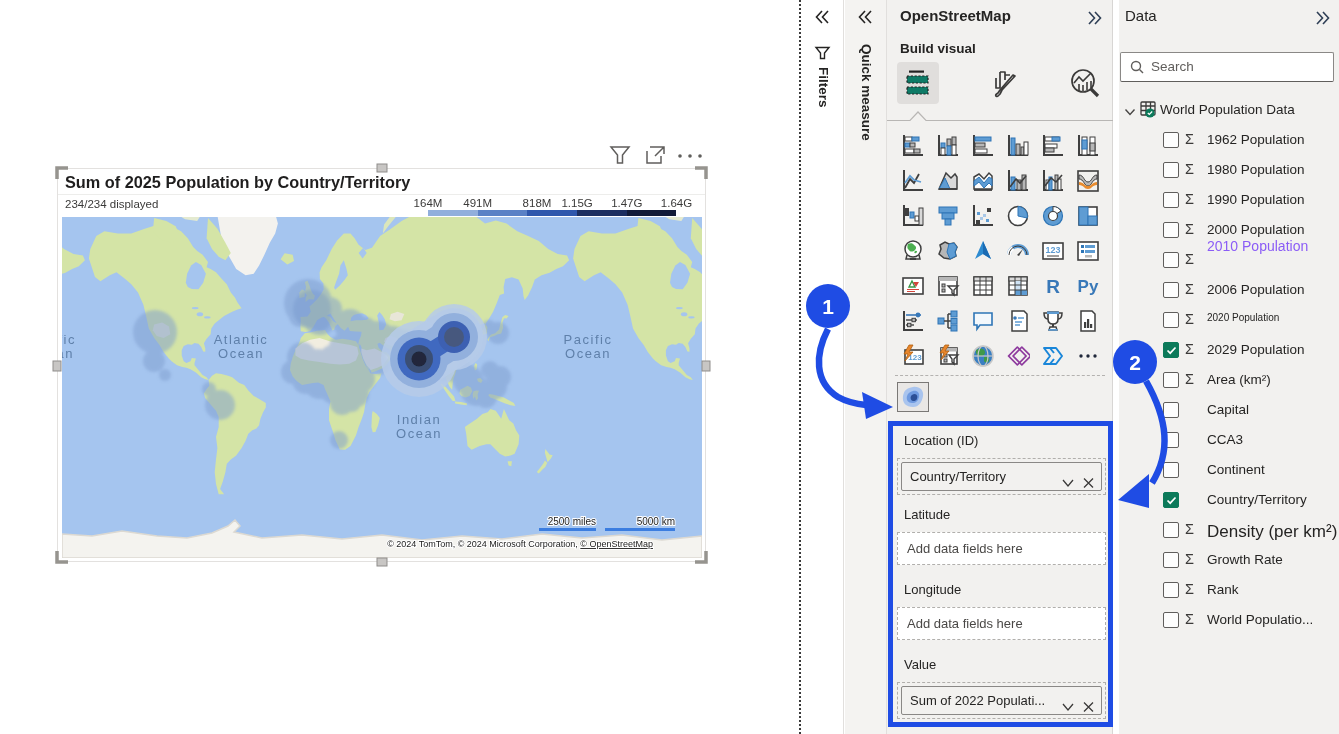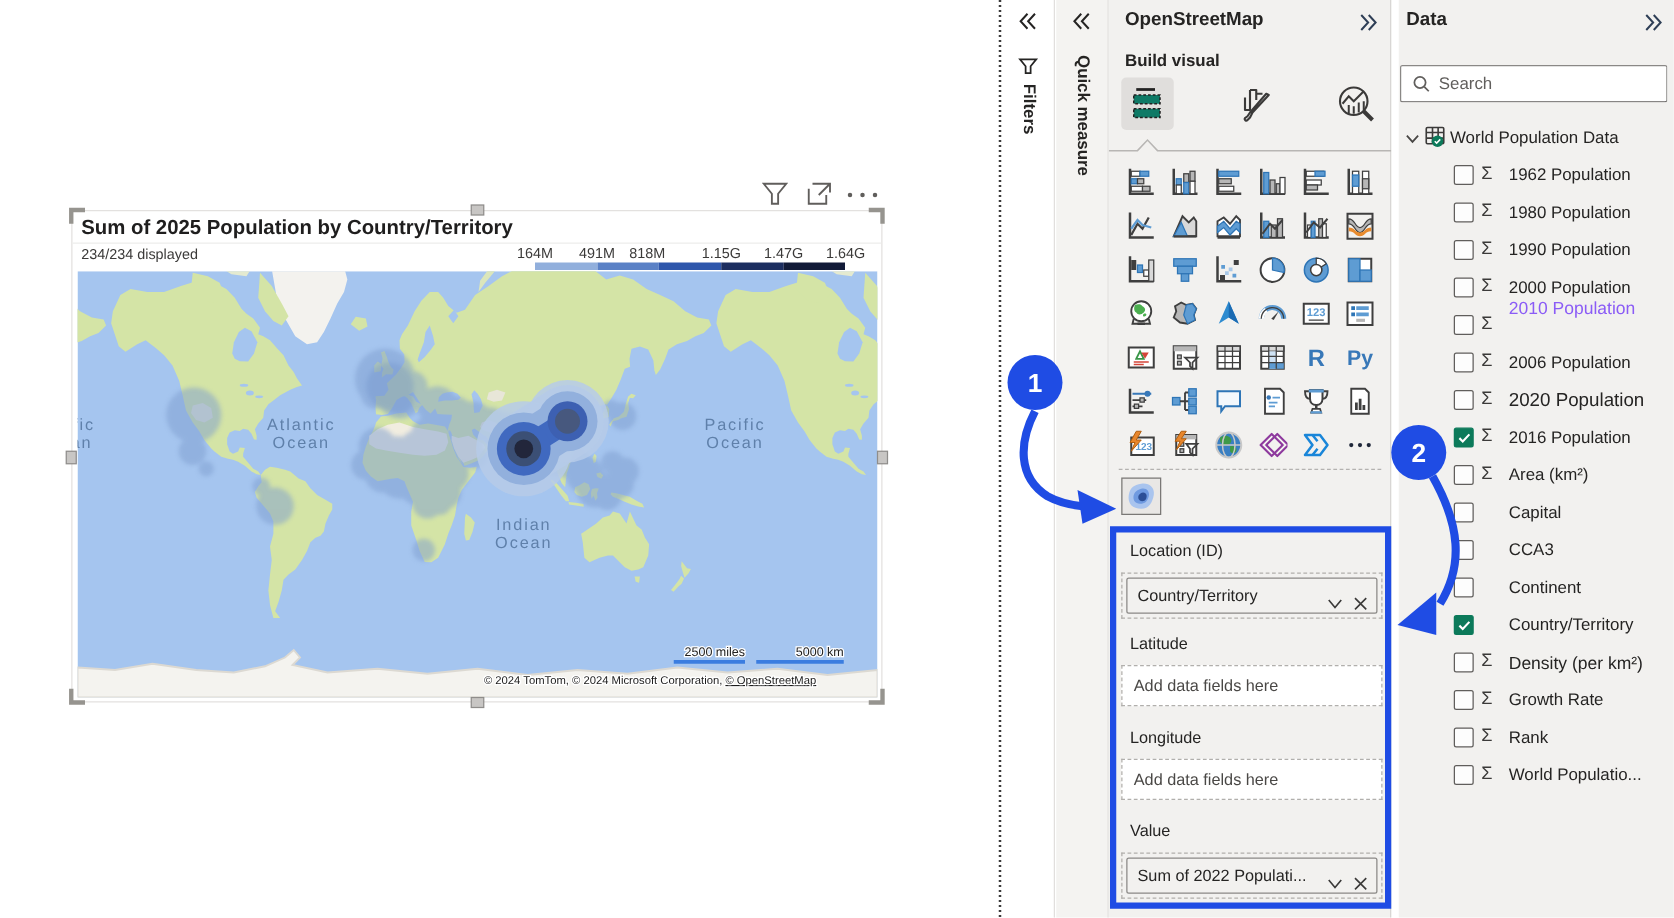--- a/index.html
+++ b/index.html
@@ -5,21 +5,21 @@
 font-family:"Liberation Sans",sans-serif;}
 div{box-sizing:content-box}
 </style></head>
 <body>
 <div style="position:absolute;left:57px;top:168px;width:649px;height:394px;background:#fff;border:1px solid #e3e1df;box-sizing:border-box"></div>
 <div style="position:absolute;left:65px;top:173px;font-size:16.3px;font-weight:700;color:#1f1e1e;letter-spacing:0px">Sum of 2025 Population by Country/Territory</div>
 <div style="position:absolute;left:58px;top:194px;width:647px;height:1px;background:#ededeb"></div>
 <div style="position:absolute;left:65px;top:198px;font-size:11.5px;color:#3b3a39">234/234 displayed</div>
 <div style="position:absolute;left:404px;top:197px;width:48px;text-align:center;font-size:11.5px;color:#3b3a39">164M</div>
 <div style="position:absolute;left:453.7px;top:197px;width:48px;text-align:center;font-size:11.5px;color:#3b3a39">491M</div>
-<div style="position:absolute;left:503.4px;top:197px;width:48px;text-align:left;font-size:11.5px;color:#3b3a39">818M</div>
+<div style="position:absolute;left:503.4px;top:197px;width:48px;text-align:right;font-size:11.5px;color:#3b3a39">818M</div>
 <div style="position:absolute;left:553.1px;top:197px;width:48px;text-align:center;font-size:11.5px;color:#3b3a39">1.15G</div>
 <div style="position:absolute;left:602.8px;top:197px;width:48px;text-align:center;font-size:11.5px;color:#3b3a39">1.47G</div>
 <div style="position:absolute;left:652.5px;top:197px;width:48px;text-align:center;font-size:11.5px;color:#3b3a39">1.64G</div>
 <div style="position:absolute;left:428px;top:210px;display:flex">
     <div style="width:49.7px;height:6px;background:#91afdc"></div>
     <div style="width:49.7px;height:6px;background:#5a81c6"></div>
     <div style="width:49.7px;height:6px;background:#2f57ac"></div>
     <div style="width:49.7px;height:6px;background:#1c2e60"></div>
     <div style="width:49.7px;height:6px;background:#121b38"></div>
   </div>
@@ -524,21 +524,21 @@
 <div style="position:absolute;left:897px;top:532px;width:209px;height:33px;background:#fff;border:1px dashed #b1afac;box-sizing:border-box;font-size:13px;color:#4a4846;line-height:31px;padding-left:9px">Add data fields here</div>
 <div style="position:absolute;left:897px;top:607px;width:209px;height:33px;background:#fff;border:1px dashed #b1afac;box-sizing:border-box;font-size:13px;color:#4a4846;line-height:31px;padding-left:9px">Add data fields here</div>
 <div style="position:absolute;left:897px;top:682px;width:209px;height:37px;border:1px dashed #b1afac;box-sizing:border-box"></div>
 <div style="position:absolute;left:901px;top:686px;width:201px;height:29px;background:#f2f1ef;border:1px solid #8a8886;border-radius:2px;box-sizing:border-box;font-size:13px;color:#252423;line-height:27px;padding-left:8px;white-space:nowrap;overflow:hidden">Sum of 2022 Populati...<span style="position:absolute;right:6px;top:8px"><svg width="34" height="12" viewBox="0 0 34 12">
         <g stroke="#3b3a39" stroke-width="1.3" fill="none">
           <path d="M2,3 L7,9 L12,3"></path>
           <path d="M23,1.5 L32,10.5 M32,1.5 L23,10.5"></path>
         </g>
       </svg></span></div>
 <div style="position:absolute;left:1119px;top:0;width:220px;height:734px;background:#f2f1ef"></div>
-<div style="position:absolute;left:1125px;top:7px;font-size:15px;font-weight:700;color:#252423">Data</div>
+<div style="position:absolute;left:1125px;top:7px;font-size:15px;font-weight:400;color:#252423">Data</div>
 <div style="position:absolute;left:1314px;top:10px"><svg width="17" height="16" viewBox="0 0 17 16">
       <g stroke="#2f3f56" stroke-width="1.6" fill="none">
         <path d="M3,2 L8.5,8 L3,14"></path>
         <path d="M9,2 L14.5,8 L9,14"></path>
       </g>
     </svg></div>
 <div style="position:absolute;left:1120px;top:52px;width:214px;height:30px;background:#fff;border:1px solid #8a8886;border-bottom-color:#605e5c;border-radius:2px;box-sizing:border-box"></div>
 <div style="position:absolute;left:1129px;top:59px"><svg width="16" height="16" viewBox="0 0 16 16">
       <g stroke="#605e5c" stroke-width="1.4" fill="none">
         <circle cx="7" cy="7" r="4.5"></circle>
@@ -571,46 +571,46 @@
 <div style="position:absolute;left:1185px;top:221px;font-size:14.5px;color:#3b3a39;font-weight:500">Σ</div>
 <div style="position:absolute;left:1207px;top:222px;font-size:13.5px;color:#252423">2000 Population</div>
 <div style="position:absolute;left:1163px;top:252px;width:16px;height:16px;background:#fdfdfd;border:1px solid #605e5c;border-radius:2px;box-sizing:border-box"></div>
 <div style="position:absolute;left:1185px;top:251px;font-size:14.5px;color:#3b3a39;font-weight:500">Σ</div>
 <div style="position:absolute;left:1207px;top:238px;font-size:14px;color:#8b5cf6">2010 Population</div>
 <div style="position:absolute;left:1163px;top:282px;width:16px;height:16px;background:#fdfdfd;border:1px solid #605e5c;border-radius:2px;box-sizing:border-box"></div>
 <div style="position:absolute;left:1185px;top:281px;font-size:14.5px;color:#3b3a39;font-weight:500">Σ</div>
 <div style="position:absolute;left:1207px;top:282px;font-size:13.5px;color:#252423">2006 Population</div>
 <div style="position:absolute;left:1163px;top:312px;width:16px;height:16px;background:#fdfdfd;border:1px solid #605e5c;border-radius:2px;box-sizing:border-box"></div>
 <div style="position:absolute;left:1185px;top:311px;font-size:14.5px;color:#3b3a39;font-weight:500">Σ</div>
-<div style="position:absolute;left:1207px;top:312px;font-size:15px;color:#252423">2020 Population</div>
+<div style="position:absolute;left:1207px;top:312px;font-size:10px;color:#252423">2020 Population</div>
 <div style="position:absolute;left:1163px;top:342px;width:16px;height:16px;background:#0c7a5a;border:1px solid #0c7a5a;border-radius:2px;box-sizing:border-box;display:flex;align-items:center;justify-content:center">
     <svg width="11" height="11" viewBox="0 0 11 11">
       <path d="M1.5,5.5 L4.2,8.2 L9.5,2.5" stroke="#fff" stroke-width="1.7" fill="none"></path>
     </svg>
   </div>
 <div style="position:absolute;left:1185px;top:341px;font-size:14.5px;color:#3b3a39;font-weight:500">Σ</div>
-<div style="position:absolute;left:1207px;top:342px;font-size:13.5px;color:#252423">2016 Population</div>
+<div style="position:absolute;left:1207px;top:342px;font-size:13.5px;color:#252423">2029 Population</div>
 <div style="position:absolute;left:1163px;top:372px;width:16px;height:16px;background:#fdfdfd;border:1px solid #605e5c;border-radius:2px;box-sizing:border-box"></div>
 <div style="position:absolute;left:1185px;top:371px;font-size:14.5px;color:#3b3a39;font-weight:500">Σ</div>
 <div style="position:absolute;left:1207px;top:372px;font-size:13.5px;color:#252423">Area (km²)</div>
 <div style="position:absolute;left:1163px;top:402px;width:16px;height:16px;background:#fdfdfd;border:1px solid #605e5c;border-radius:2px;box-sizing:border-box"></div>
 <div style="position:absolute;left:1207px;top:402px;font-size:13.5px;color:#252423">Capital</div>
 <div style="position:absolute;left:1163px;top:432px;width:16px;height:16px;background:#fdfdfd;border:1px solid #605e5c;border-radius:2px;box-sizing:border-box"></div>
 <div style="position:absolute;left:1207px;top:432px;font-size:13.5px;color:#252423">CCA3</div>
 <div style="position:absolute;left:1163px;top:462px;width:16px;height:16px;background:#fdfdfd;border:1px solid #605e5c;border-radius:2px;box-sizing:border-box"></div>
 <div style="position:absolute;left:1207px;top:462px;font-size:13.5px;color:#252423">Continent</div>
 <div style="position:absolute;left:1163px;top:492px;width:16px;height:16px;background:#0c7a5a;border:1px solid #0c7a5a;border-radius:2px;box-sizing:border-box;display:flex;align-items:center;justify-content:center">
     <svg width="11" height="11" viewBox="0 0 11 11">
       <path d="M1.5,5.5 L4.2,8.2 L9.5,2.5" stroke="#fff" stroke-width="1.7" fill="none"></path>
     </svg>
   </div>
 <div style="position:absolute;left:1207px;top:492px;font-size:13.5px;color:#252423">Country/Territory</div>
 <div style="position:absolute;left:1163px;top:522px;width:16px;height:16px;background:#fdfdfd;border:1px solid #605e5c;border-radius:2px;box-sizing:border-box"></div>
 <div style="position:absolute;left:1185px;top:521px;font-size:14.5px;color:#3b3a39;font-weight:500">Σ</div>
-<div style="position:absolute;left:1207px;top:522px;font-size:14px;color:#252423">Density (per km²)</div>
+<div style="position:absolute;left:1207px;top:522px;font-size:17px;color:#252423">Density (per km²)</div>
 <div style="position:absolute;left:1163px;top:552px;width:16px;height:16px;background:#fdfdfd;border:1px solid #605e5c;border-radius:2px;box-sizing:border-box"></div>
 <div style="position:absolute;left:1185px;top:551px;font-size:14.5px;color:#3b3a39;font-weight:500">Σ</div>
 <div style="position:absolute;left:1207px;top:552px;font-size:13.5px;color:#252423">Growth Rate</div>
 <div style="position:absolute;left:1163px;top:582px;width:16px;height:16px;background:#fdfdfd;border:1px solid #605e5c;border-radius:2px;box-sizing:border-box"></div>
 <div style="position:absolute;left:1185px;top:581px;font-size:14.5px;color:#3b3a39;font-weight:500">Σ</div>
 <div style="position:absolute;left:1207px;top:582px;font-size:13.5px;color:#252423">Rank</div>
 <div style="position:absolute;left:1163px;top:612px;width:16px;height:16px;background:#fdfdfd;border:1px solid #605e5c;border-radius:2px;box-sizing:border-box"></div>
 <div style="position:absolute;left:1185px;top:611px;font-size:14.5px;color:#3b3a39;font-weight:500">Σ</div>
 <div style="position:absolute;left:1207px;top:612px;font-size:13.5px;color:#252423">World Populatio...</div>
 <svg width="1339" height="734" viewBox="0 0 1339 734" style="position:absolute;left:0;top:0;pointer-events:none">

